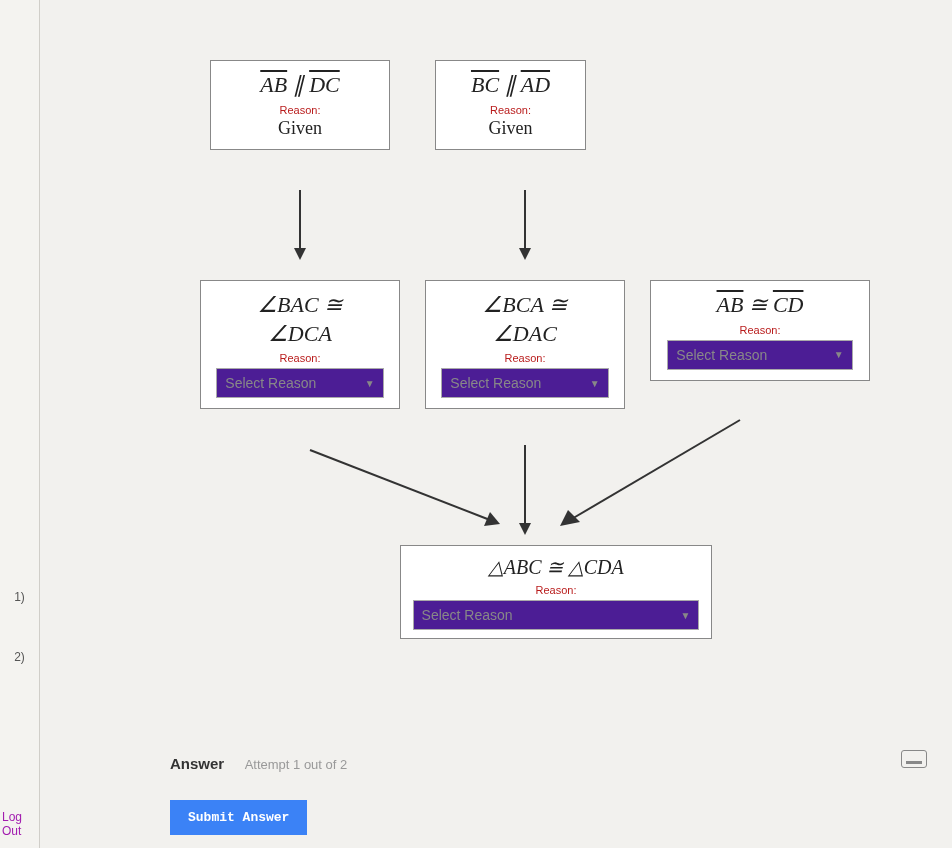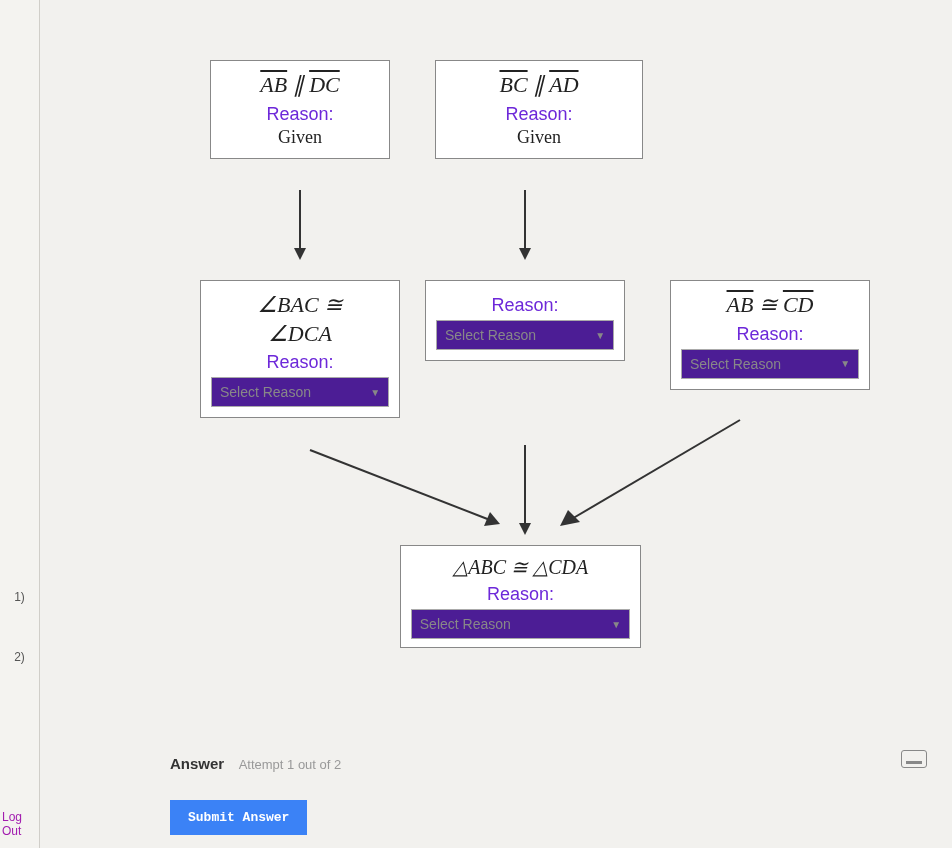--- a/index.html
+++ b/index.html
@@ -33,38 +33,38 @@
     left: 40px;
     top: 0;
     right: 0;
     bottom: 0;
   }
   .box {
     position: absolute;
     background: #fff;
     border: 1px solid #888;
     text-align: center;
-    padding: 10px 0;
+    padding: 10px 6px;
   }
   .stmt {
     font-family: 'Times New Roman', serif;
     font-style: italic;
     font-size: 22px;
     color: #222;
     line-height: 1.3;
     margin-bottom: 4px;
   }
   .overline {
     text-decoration: overline;
     font-style: italic;
   }
   .reason-label {
     font-family: Arial, sans-serif;
-    font-size: 18px;
-    color: #6d28d9;
+    font-size: 11px;
+    color: #b91c1c;
     margin: 4px 0 2px 0;
   }
   .reason-value {
     font-family: Georgia, serif;
     font-size: 18px;
     color: #222;
   }
   .select {
     display: flex;
     align-items: center;
@@ -90,21 +90,21 @@
   .answer-row {
     position: absolute;
     left: 170px;
     top: 755px;
     font-family: Arial, sans-serif;
   }
   .answer-row .lbl {
     font-weight: bold;
     font-size: 15px;
     color: #333;
-    margin-right: 10px;
+    margin-right: 16px;
   }
   .answer-row .att {
     font-size: 13px;
     color: #999;
   }
   .submit-btn {
     position: absolute;
     left: 170px;
     top: 800px;
     background: #3b82f6;
@@ -145,21 +145,21 @@
 <div class="canvas">
 
   <div class="box" style="left:170px; top:60px; width:180px;">
     <div class="stmt">
       <span class="overline">AB</span><span> ∥ </span><span class="overline">DC</span>
     </div>
     <div class="reason-label">Reason:</div>
     <div class="reason-value">Given</div>
   </div>
 
-  <div class="box" style="left:395px; top:60px; width:208px;">
+  <div class="box" style="left:395px; top:60px; width:151px;">
     <div class="stmt">
       <span class="overline">BC</span><span> ∥ </span><span class="overline">AD</span>
     </div>
     <div class="reason-label">Reason:</div>
     <div class="reason-value">Given</div>
   </div>
 
   <svg class="arrow" style="left:250px; top:185px;" width="20" height="80">
     <line x1="10" y1="5" x2="10" y2="65" stroke="#333" stroke-width="2"></line>
     <polygon points="10,75 4,63 16,63" fill="#333"></polygon>
@@ -175,28 +175,32 @@
       <div>∠DCA</div>
     </div>
     <div class="reason-label">Reason:</div>
     <div class="select">
       <span>Select Reason</span>
       <span class="caret">▼</span>
     </div>
   </div>
 
   <div class="box" style="left:385px; top:280px; width:200px;">
+    <div class="stmt">
+      <div>∠BCA ≅</div>
+      <div>∠DAC</div>
+    </div>
     <div class="reason-label">Reason:</div>
     <div class="select">
       <span>Select Reason</span>
       <span class="caret">▼</span>
     </div>
   </div>
 
-  <div class="box" style="left:630px; top:280px; width:200px;">
+  <div class="box" style="left:610px; top:280px; width:220px;">
     <div class="stmt">
       <span class="overline">AB</span><span> ≅ </span><span class="overline">CD</span>
     </div>
     <div class="reason-label">Reason:</div>
     <div class="select">
       <span>Select Reason</span>
       <span class="caret">▼</span>
     </div>
   </div>
 
@@ -206,21 +210,21 @@
   </svg>
   <svg class="arrow" style="left:475px; top:440px;" width="20" height="100">
     <line x1="10" y1="5" x2="10" y2="85" stroke="#333" stroke-width="2"></line>
     <polygon points="10,95 4,83 16,83" fill="#333"></polygon>
   </svg>
   <svg class="arrow" style="left:500px; top:410px;" width="220" height="130">
     <line x1="200" y1="10" x2="30" y2="110" stroke="#333" stroke-width="2"></line>
     <polygon points="20,116 28,100 40,112" fill="#333"></polygon>
   </svg>
 
-  <div class="box" style="left:360px; top:545px; width:241px; padding:8px 4px;">
+  <div class="box" style="left:360px; top:545px; width:312px; padding:8px 4px;">
     <div class="stmt" style="font-size:20px;">△ABC ≅ △CDA</div>
     <div class="reason-label">Reason:</div>
     <div class="select" style="width:95%;">
       <span>Select Reason</span>
       <span class="caret">▼</span>
     </div>
   </div>
 
   <div class="keyboard-icon"></div>
 

